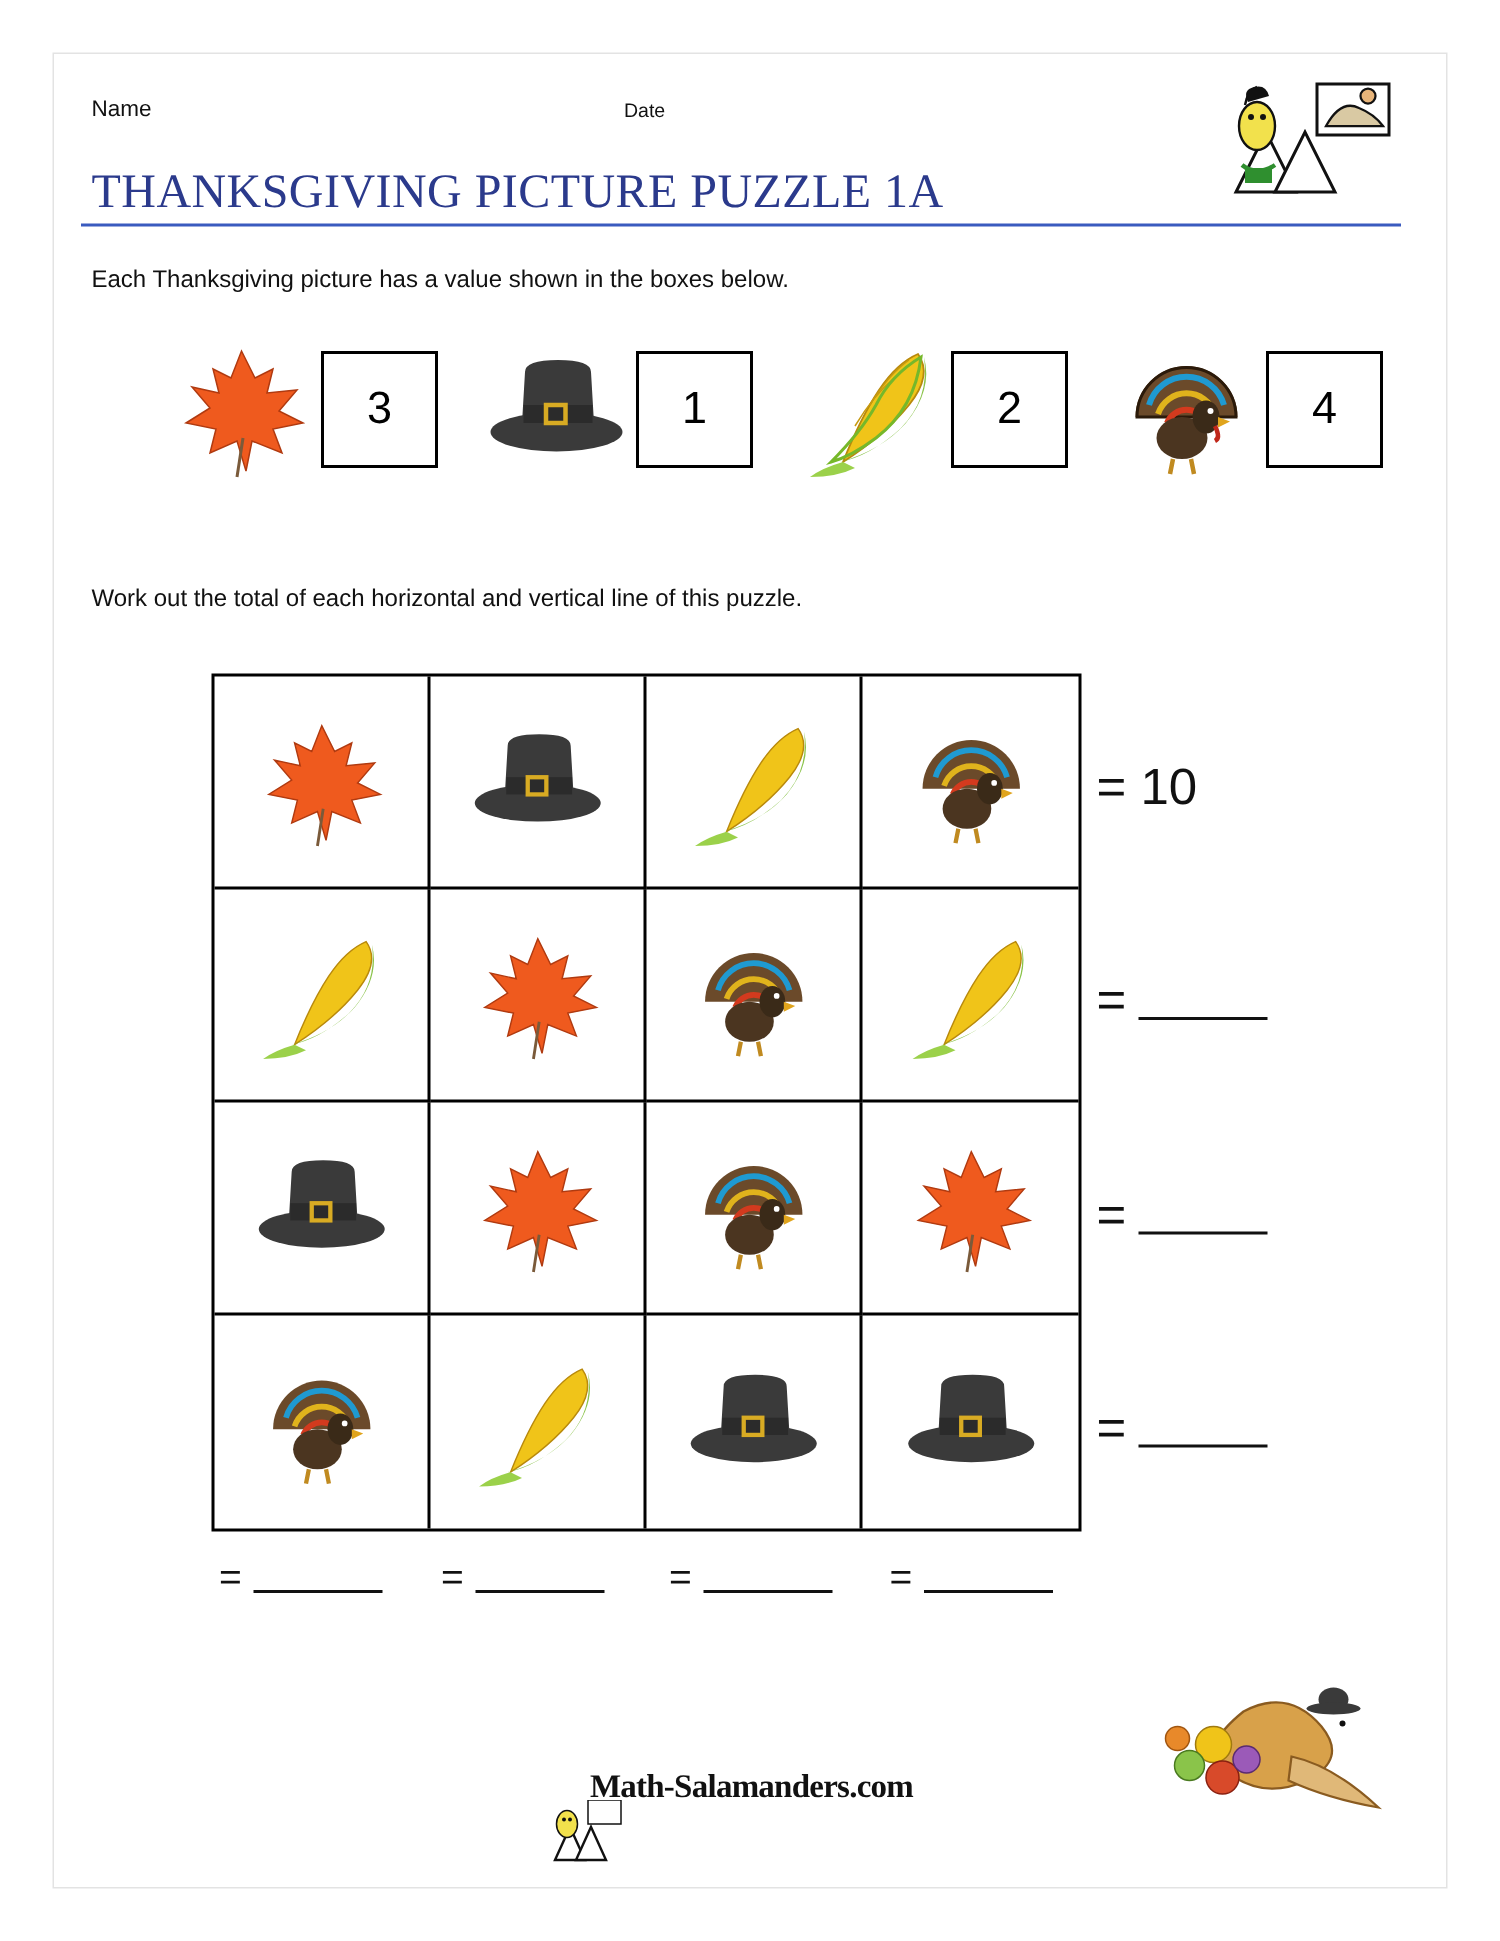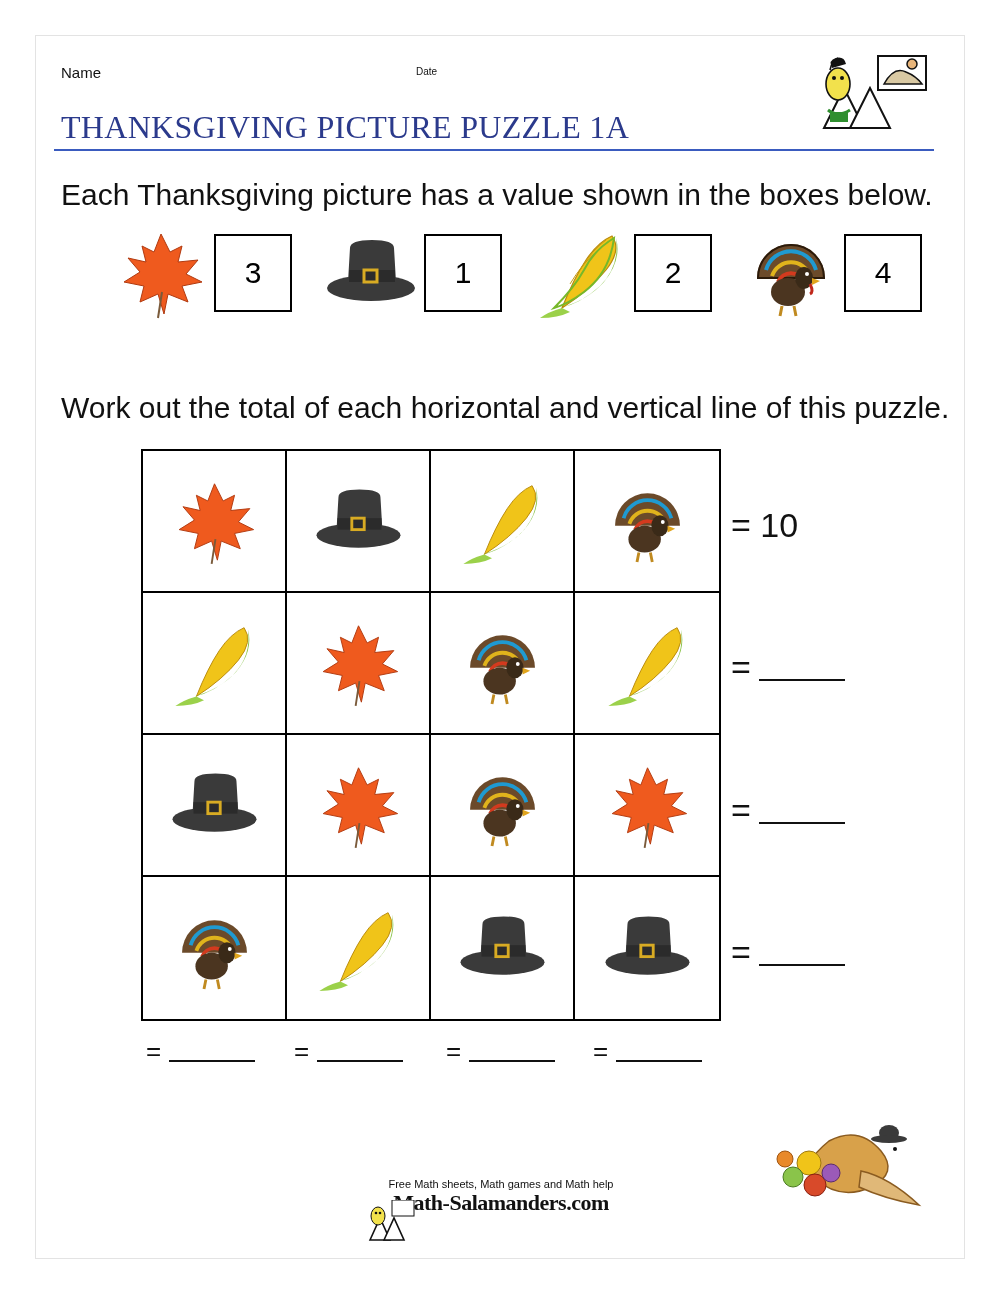--- a/index.html
+++ b/index.html
@@ -37,21 +37,21 @@
     left: 0;
     top: 0;
     font-size: 15px;
     color: #111;
     text-align: right;
   }
   .date-label {
     position: absolute;
     left: 355px;
     top: 2px;
-    font-size: 10px;
+    font-size: 13px;
     color: #111;
   }
   .title {
     position: absolute;
     left: 25px;
     top: 73px;
     font-family: "Liberation Serif", serif;
     font-size: 32px;
     color: #2b3a8c;
     letter-spacing: 0.3px;
@@ -66,21 +66,21 @@
   }
   .logo {
     position: absolute;
     right: 28px;
     top: 18px;
     width: 120px;
     height: 76px;
   }
   .instruction {
     position: absolute;
-    font-size: 30px;
+    font-size: 16px;
     color: #111;
   }
   #instruction1 { left: 25px; top: 142px; }
   #instruction2 { left: 25px; top: 355px; }
 
   
   .key-row {
     position: absolute;
     left: 70px;
     top: 190px;
@@ -465,21 +465,20 @@
     <div class="footer-logo">
       <svg viewBox="0 0 56 42" width="56" height="42">
         <rect x="26" y="0" width="22" height="16" fill="#fff" stroke="#111"></rect>
         <path d="M4 40 L14 18 L24 40 Z" fill="#fff" stroke="#111" stroke-width="1.6"></path>
         <path d="M18 40 L28 18 L38 40 Z" fill="#fff" stroke="#111" stroke-width="1.6"></path>
         <ellipse cx="12" cy="16" rx="7" ry="9" fill="#f2e14c" stroke="#111"></ellipse>
         <circle cx="10" cy="13" r="1.3" fill="#111"></circle>
         <circle cx="14" cy="13" r="1.3" fill="#111"></circle>
       </svg>
     </div>
-    <div class="footer-tag">Free Math sheets, Math games and Math help</div>
     <div class="footer-brand">Math-Salamanders.com</div>
   </div>
 
   <div class="cornucopia">
     <svg viewBox="0 0 160 110" width="160" height="110">
       <path d="M60 30 q30 -16 52 10 q18 22 -10 36 q-30 14 -56 -8 q-16 -14 14 -38 Z" fill="#d8a14a" stroke="#8a5b20" stroke-width="1.5"></path>
       <path d="M92 60 q28 6 58 34 q-34 -6 -60 -18 Z" fill="#e0b878" stroke="#8a5b20" stroke-width="1.5"></path>
       <circle cx="40" cy="52" r="12" fill="#f0c419" stroke="#a07a10"></circle>
       <circle cx="24" cy="66" r="10" fill="#8ac44a" stroke="#4a7a20"></circle>
       <circle cx="46" cy="74" r="11" fill="#d84a2a" stroke="#8a2010"></circle>

